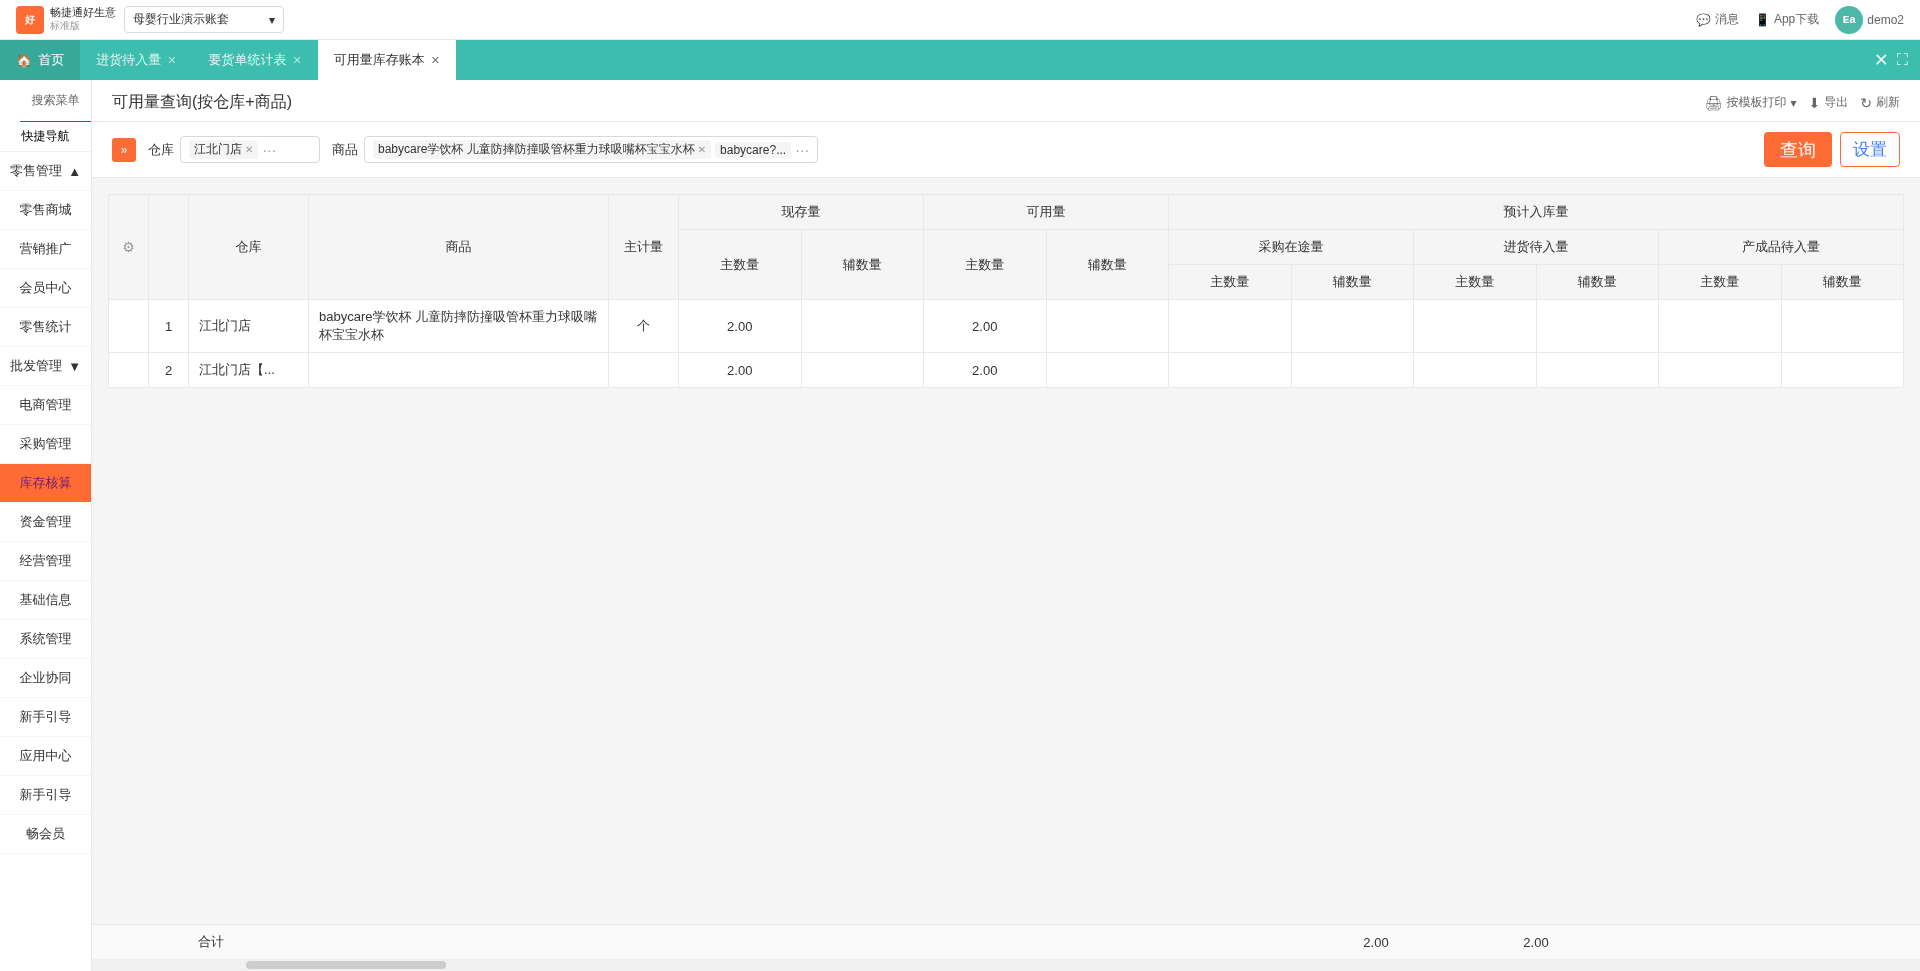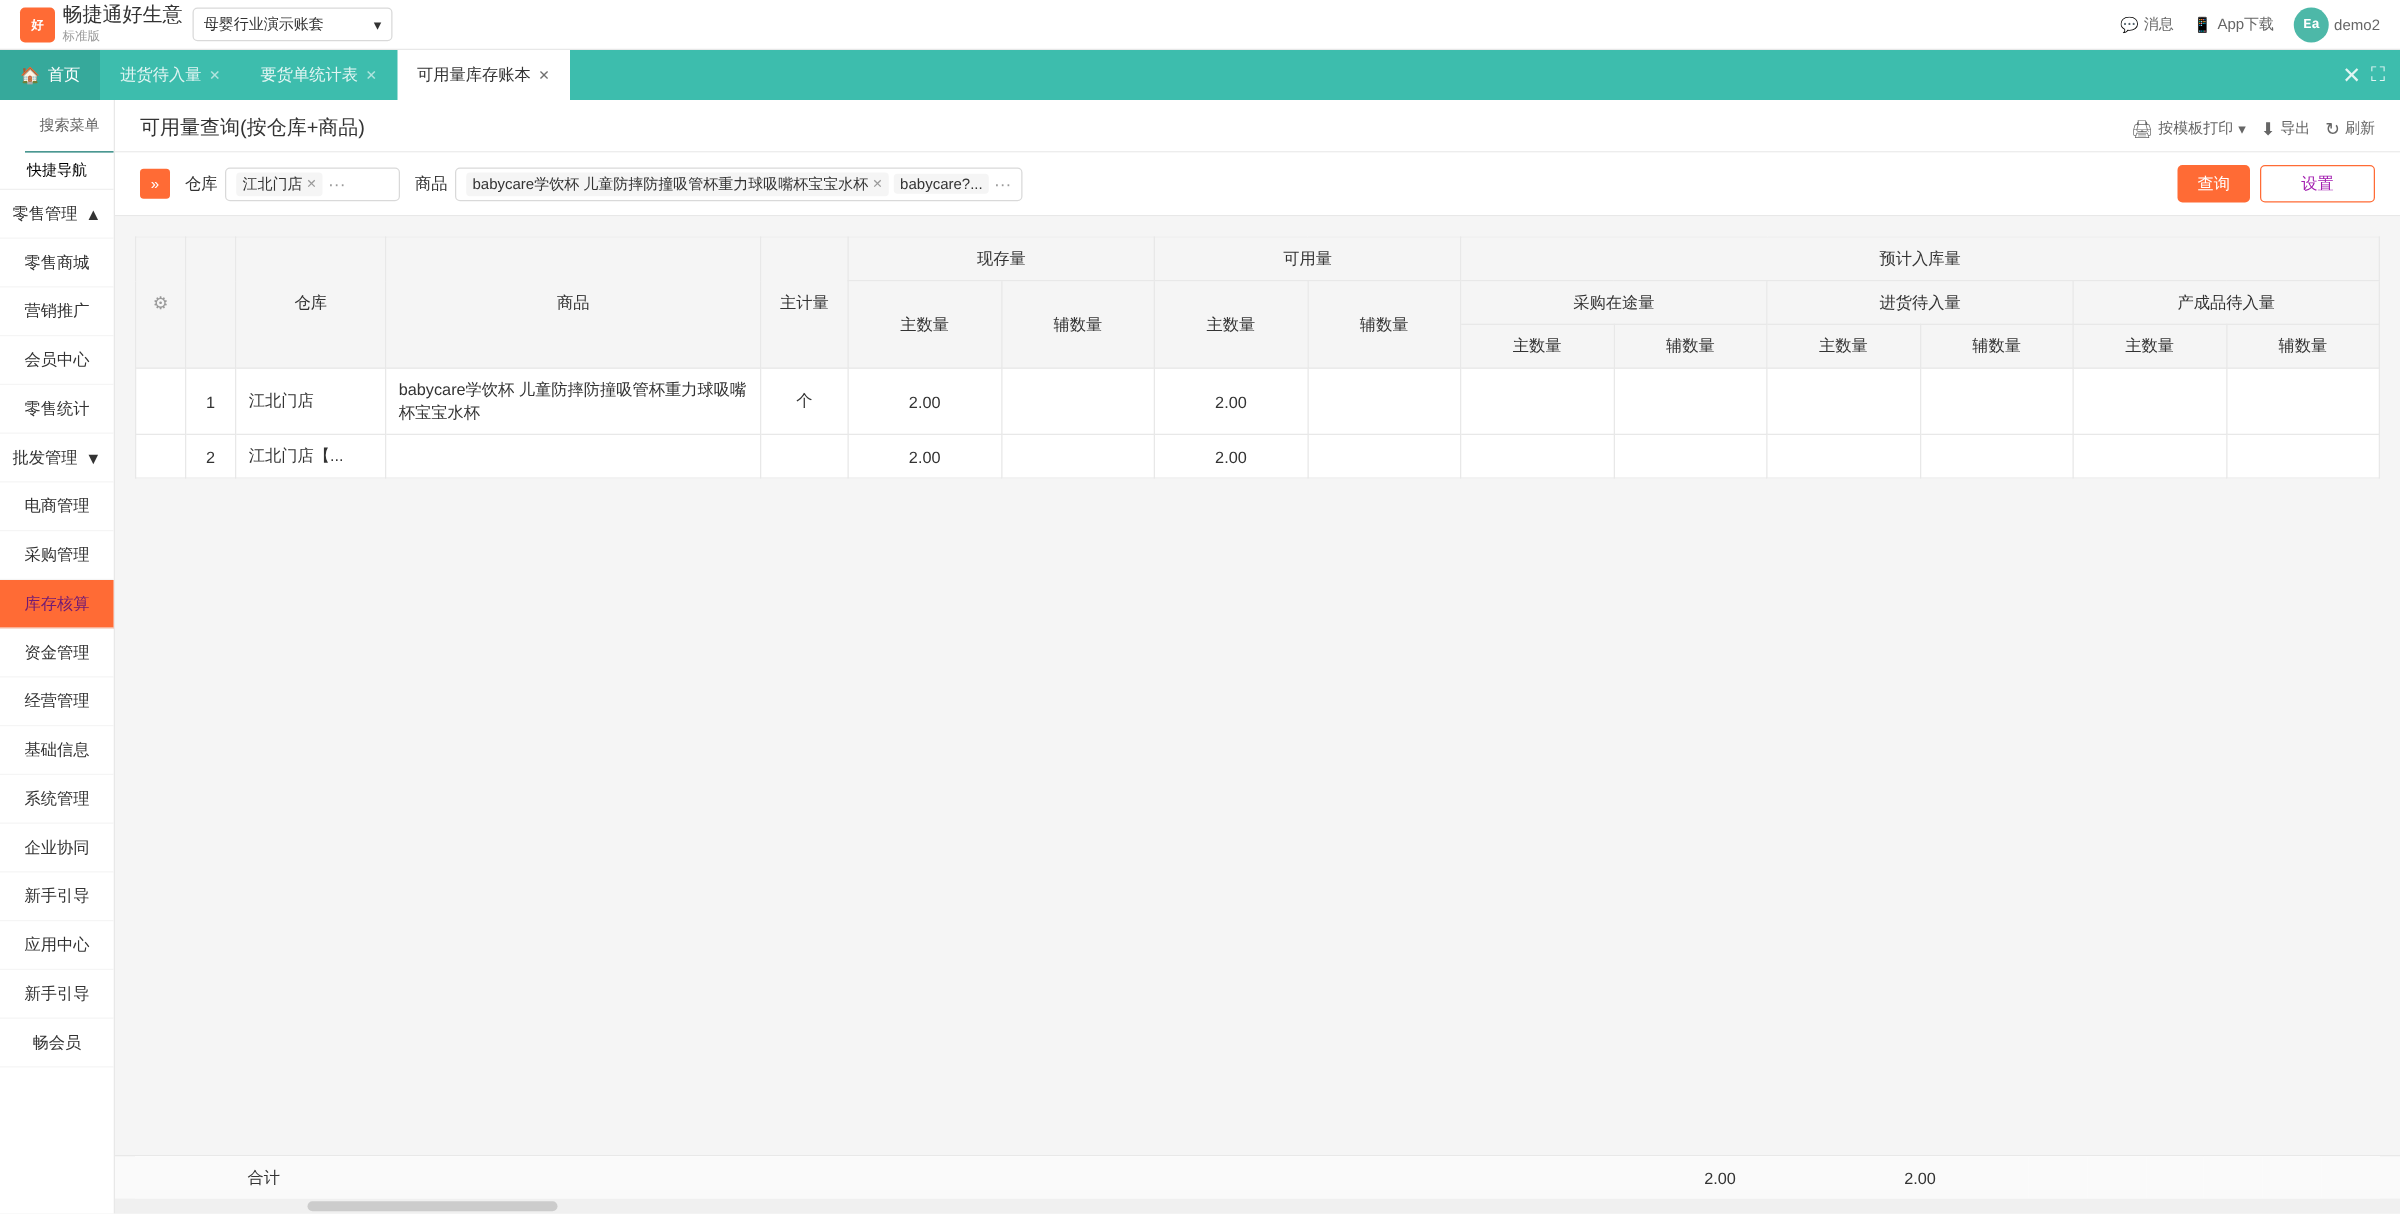--- a/index.html
+++ b/index.html
@@ -32,21 +32,21 @@
       background: #ff6b35;
       border-radius: 4px;
       display: flex;
       align-items: center;
       justify-content: center;
       color: white;
       font-size: 10px;
       font-weight: bold;
     }
     .logo-text {
-      font-size: 16px;
+      font-size: 11px;
       color: #333;
       line-height: 1.2;
     }
     .logo-sub {
       font-size: 10px;
       color: #999;
     }
     .tenant-selector {
       display: flex;
       align-items: center;
@@ -298,30 +298,30 @@
       margin-left: auto;
       display: flex;
       gap: 8px;
     }
     .btn-query {
       background: #ff6b35;
       color: #fff;
       border: none;
       border-radius: 4px;
       padding: 5px 16px;
-      font-size: 13px;
+      font-size: 18px;
       cursor: pointer;
     }
     .btn-settings {
       background: #fff;
-      color: #a21caf;
+      color: #3b82f6;
       border: 1px solid #ff6b35;
       border-radius: 4px;
-      padding: 5px 32px;
-      font-size: 13px;
+      padding: 5px 12px;
+      font-size: 17px;
       cursor: pointer;
     }
 
     
     .table-container {
       flex: 1;
       overflow: auto;
       padding: 16px;
       background: #f5f5f5;
     }

